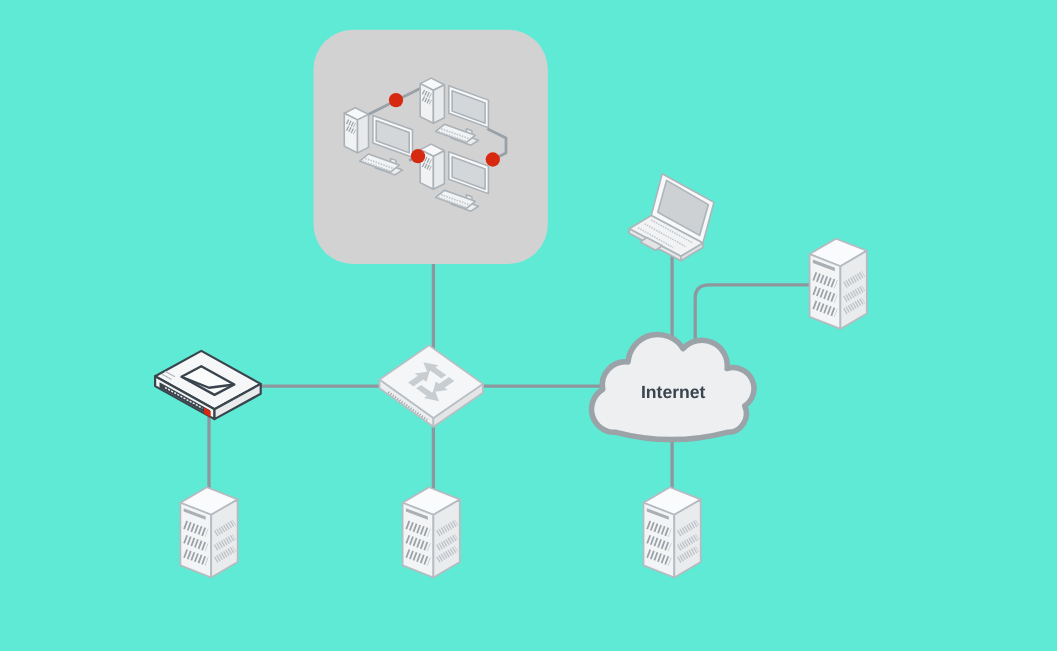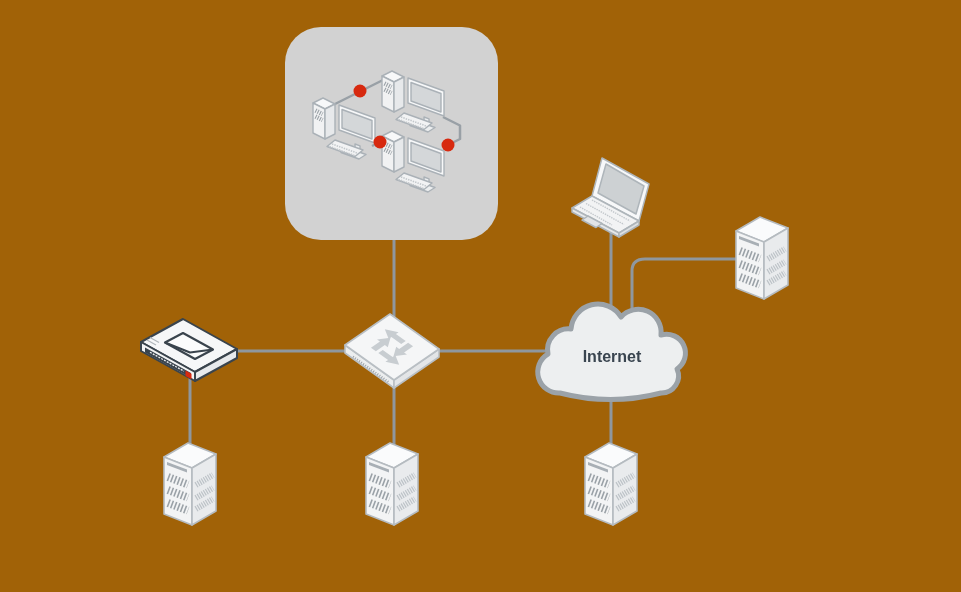--- a/index.html
+++ b/index.html
@@ -1,16 +1,16 @@
 <!DOCTYPE html>
 <html><head>
 <meta charset="utf-8">
 <style>
   html,body{margin:0;padding:0;background:#000;}
-  .stage{position:relative;width:961px;height:592px;background:#a16207;overflow:hidden;}
+  .stage{position:relative;width:961px;height:592px;background:#5eead4;overflow:hidden;}
   svg{display:block;}
   .internet-label{
     font-family:"Liberation Sans",sans-serif;
     font-weight:700;
     font-size:16px;
     fill:#3a4550;
   }
 </style>
 </head>
 <body>

